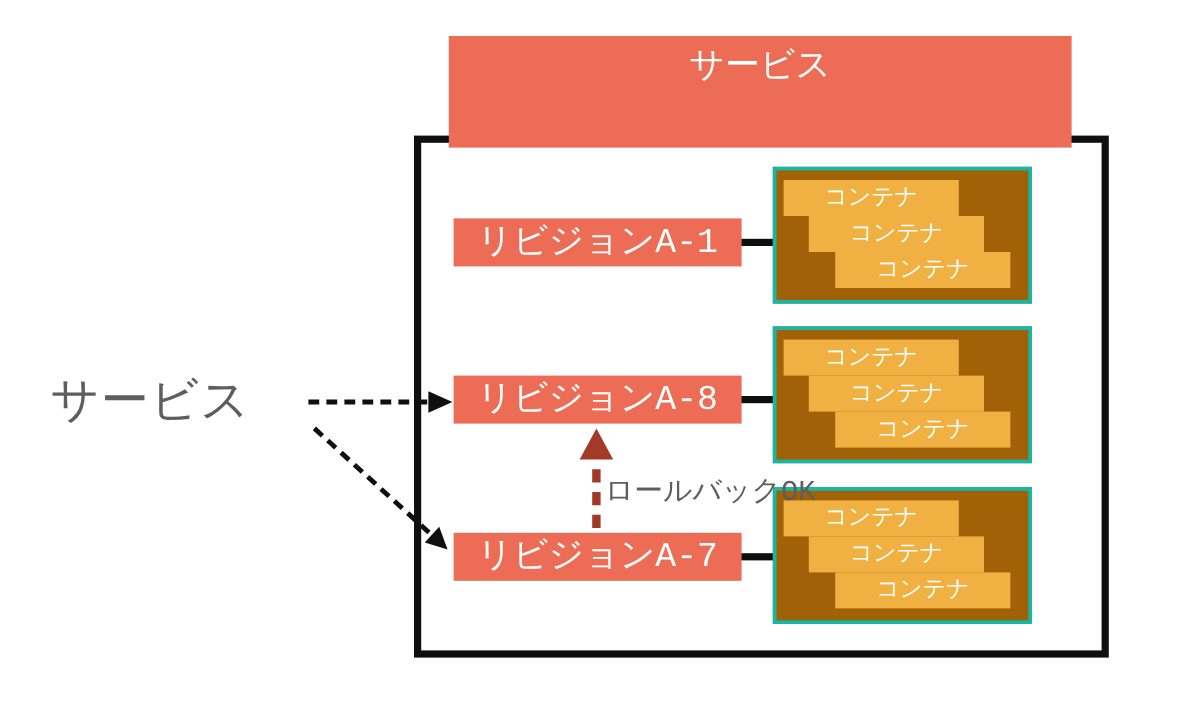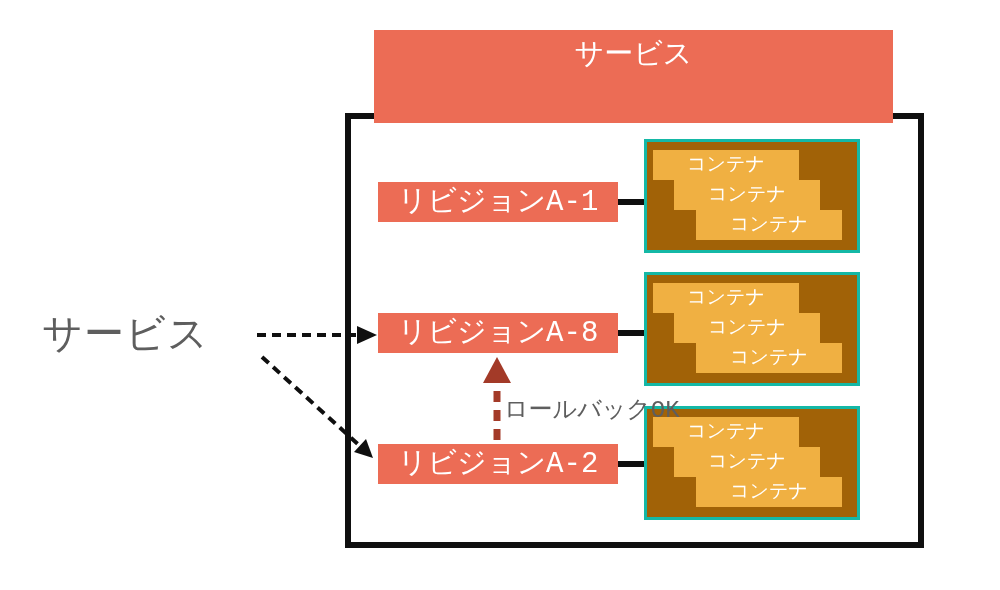--- a/index.html
+++ b/index.html
@@ -162,21 +162,21 @@
   </div>
 
   <div class="rev-box rev-a2">リビジョンA-8</div>
   <div class="connector con-2"></div>
   <div class="cbox cbox-2">
     <div class="cnt c1">コンテナ</div>
     <div class="cnt c2">コンテナ</div>
     <div class="cnt c3">コンテナ</div>
   </div>
 
-  <div class="rev-box rev-a3">リビジョンA-2</div>
+  <div class="rev-box rev-a3">リビジョンA-7</div>
   <div class="connector con-3"></div>
   <div class="cbox cbox-3">
     <div class="cnt c1">コンテナ</div>
     <div class="cnt c2">コンテナ</div>
     <div class="cnt c3">コンテナ</div>
   </div>
 
   <div class="request-label">サービス</div>
 
   <div class="rollback-label">ロールバックOK</div>

